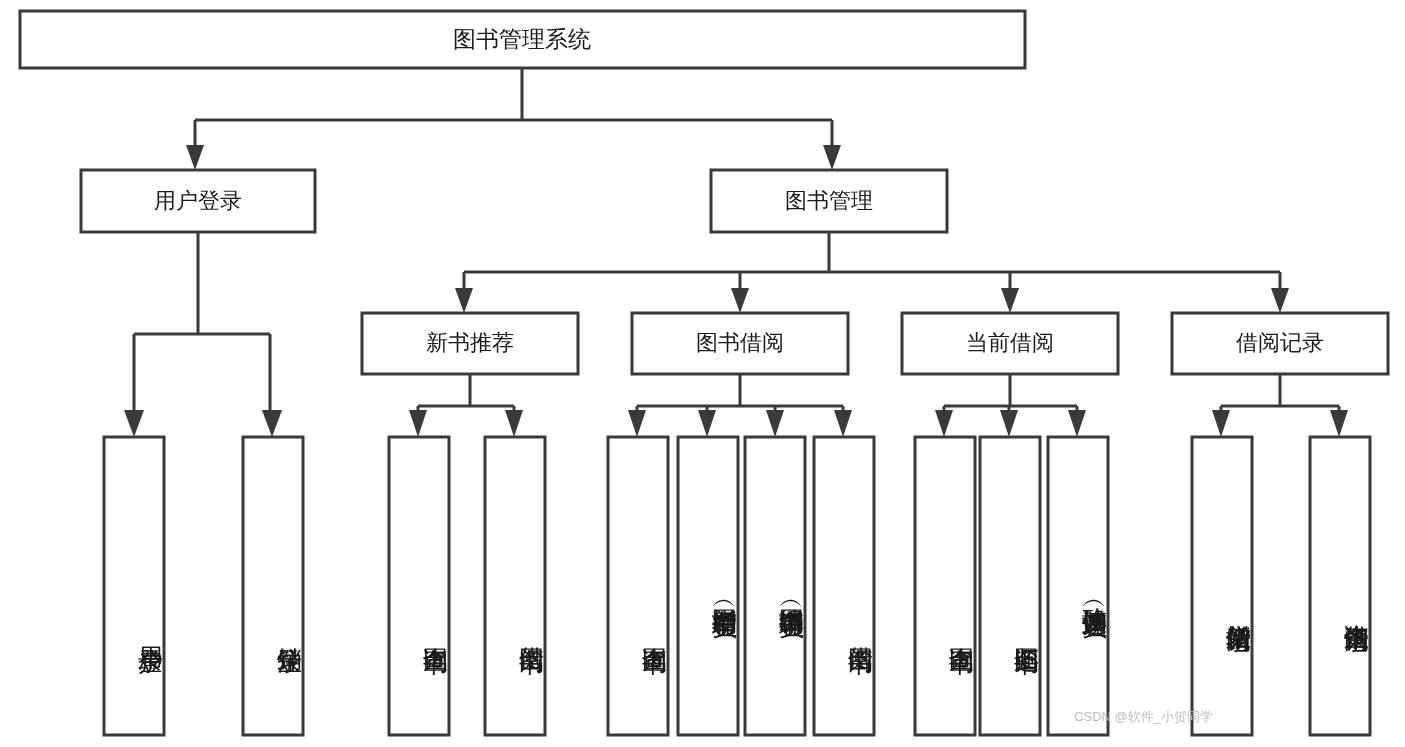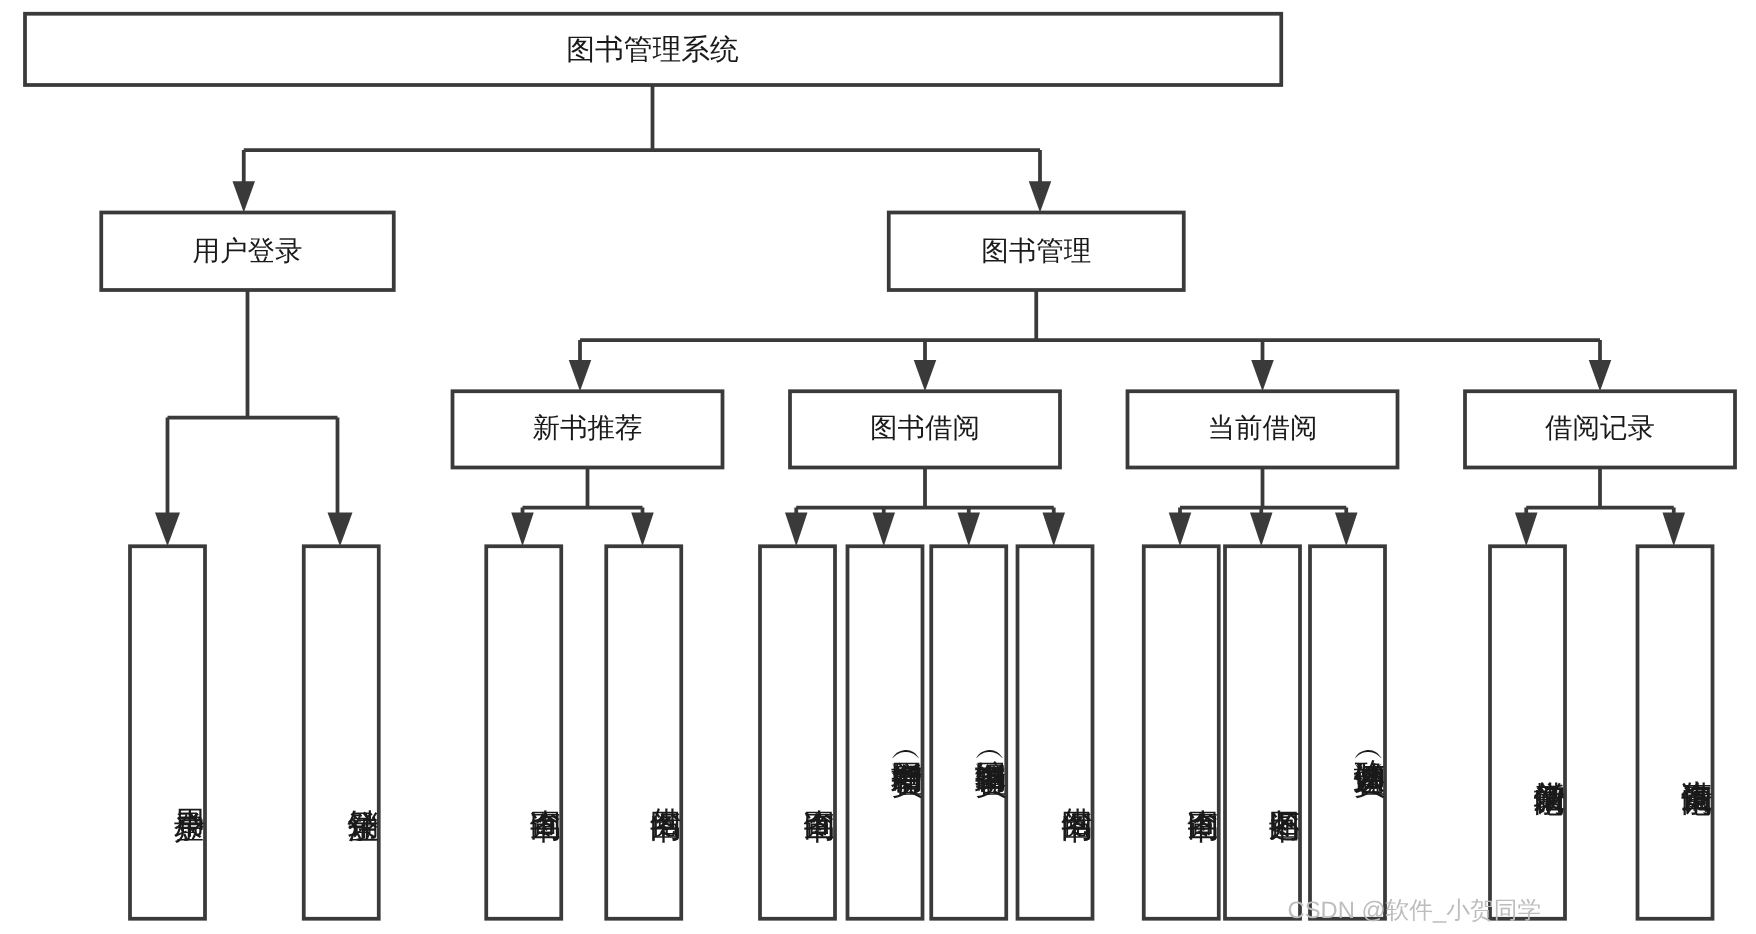--- a/index.html
+++ b/index.html
@@ -11,21 +11,20 @@
     width: 1405px;
     height: 747px;
     font-family: "Liberation Sans", "DejaVu Sans", sans-serif;
     overflow: hidden;
   }
   #diagram-root {
     position: relative;
     width: 1225px;
     height: 747px;
     background: #ffffff;
-    padding-left: 20px;
   }
   svg#flow {
     position: absolute;
     top: 0;
     left: 0;
     width: 1405px;
     height: 747px;
   }
   .node-box {
     fill: #ffffff;
@@ -67,23 +66,23 @@
     letter-spacing: 1px;
     display: flex;
     align-items: flex-start;
     justify-content: center;
     white-space: nowrap;
     user-select: none;
   }
   .watermark {
     position: absolute;
     right: 12px;
-    bottom: 6px;
-    font-family: "Liberation Sans", "DejaVu Sans", sans-serif;
-    font-size: 19px;
+    bottom: 21px;
+    font-family: "Liberation Sans", "DejaVu Sans", sans-serif;
+    font-size: 13px;
     color: #bdbdbd;
     white-space: nowrap;
     user-select: none;
   }
 </style>
 </head>
 <body>
 
 <div id="diagram-root">
 

